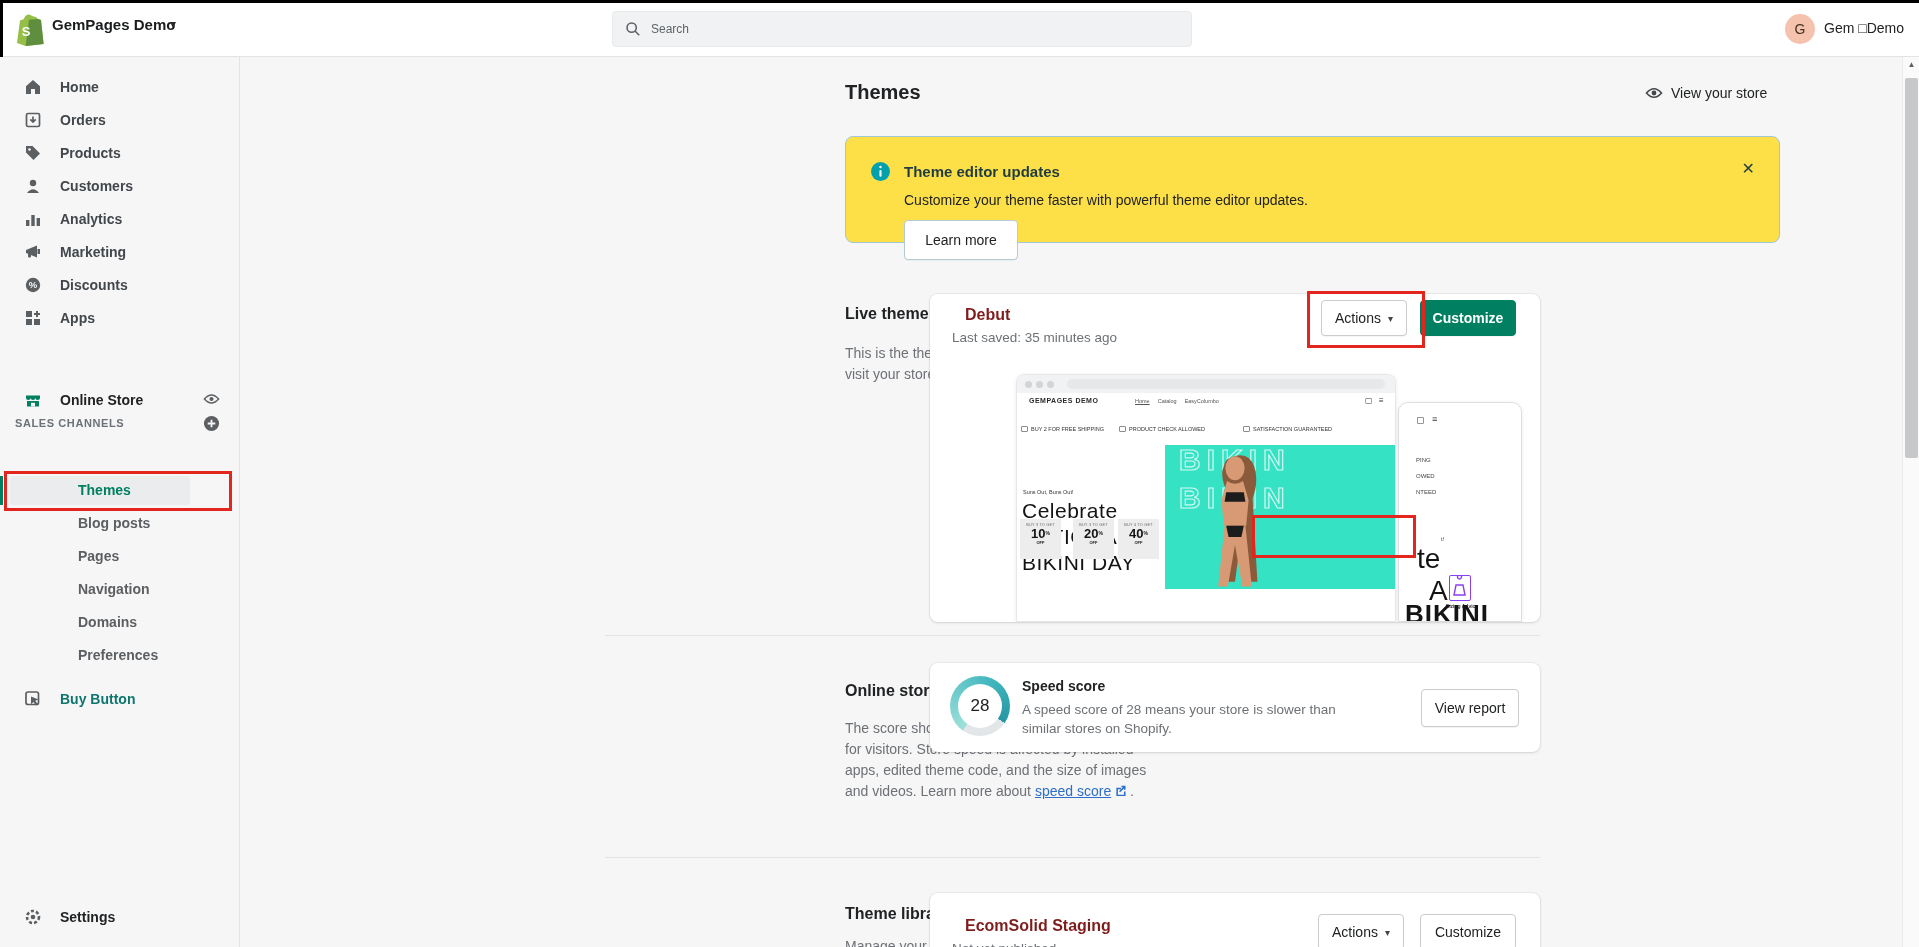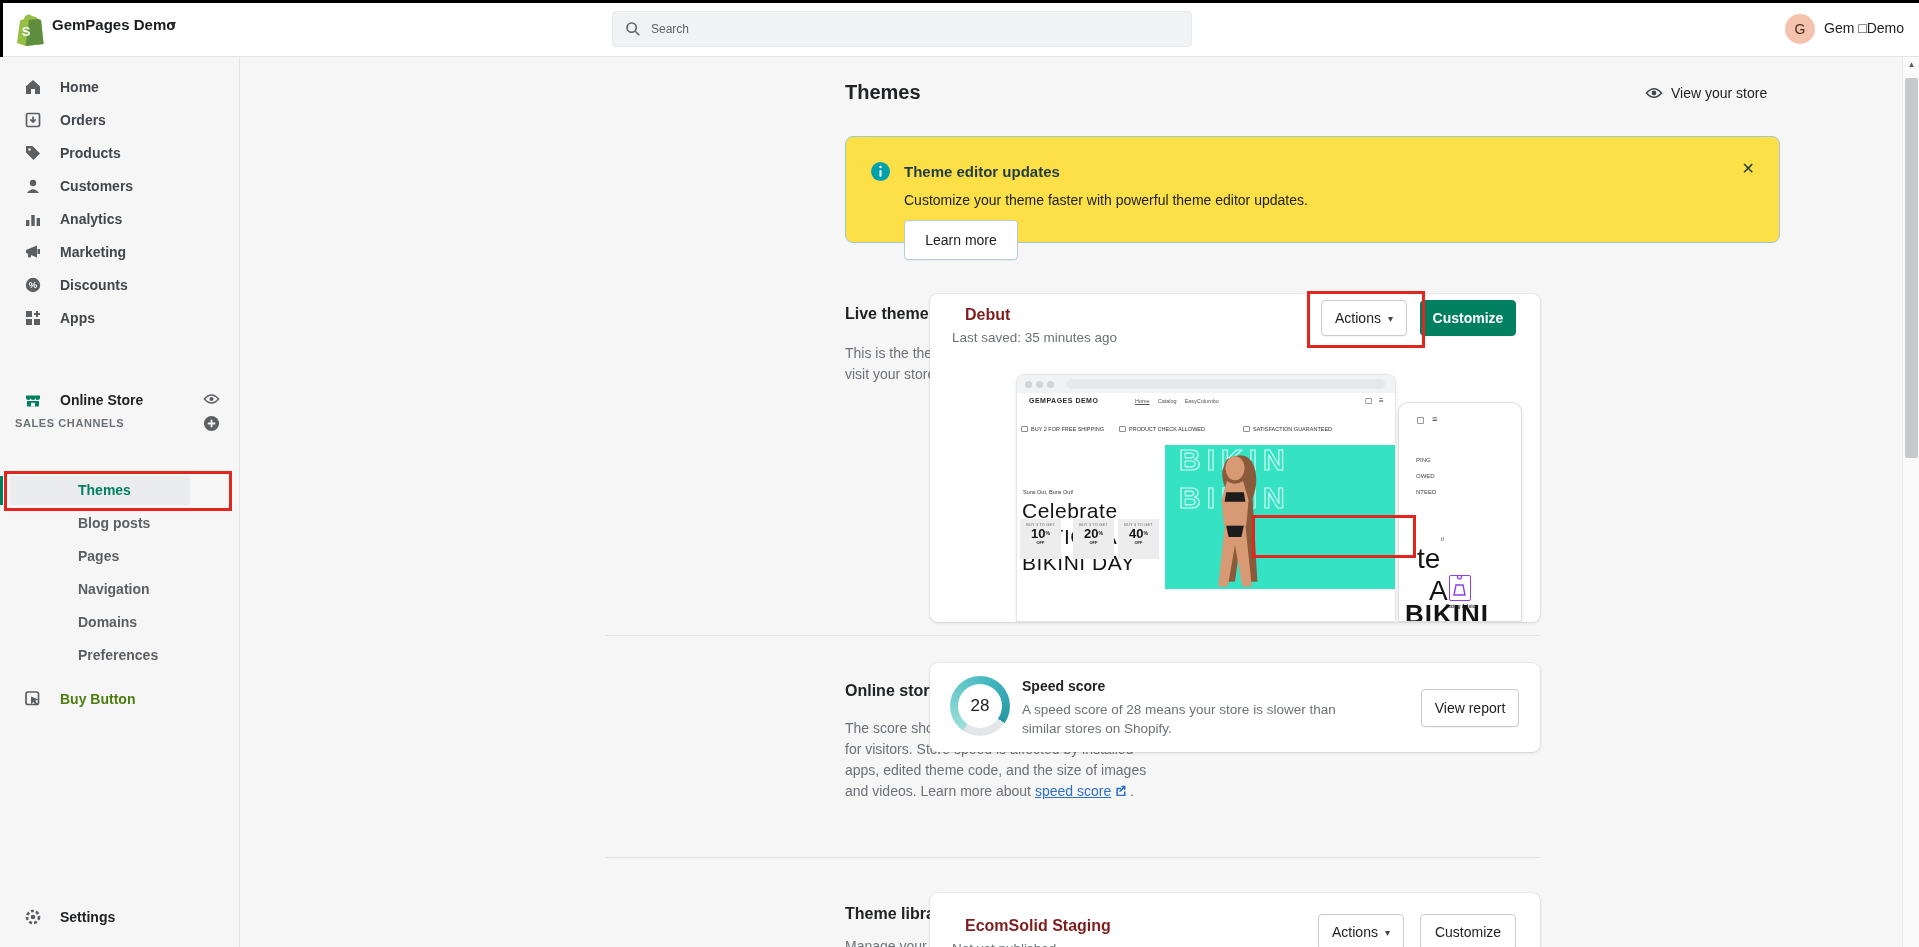--- a/index.html
+++ b/index.html
@@ -260,21 +260,21 @@
 
     <div class="nav-item" style="top:567px; height:0;"></div>
 
     <div class="nav-item" style="top:625px; height:34px;">
       <span class="nico">
         <svg width="18" height="18" viewBox="0 0 18 18">
             <rect x="2" y="2" width="12.5" height="12.5" rx="2" fill="none" stroke="#5c5f62" stroke-width="1.7"></rect>
             <path d="M7 6.5 l7.5 3 -3.2 1.2 2.4 3.6 -1.8 1.2 -2.4 -3.6 -2.5 2.4 z" fill="#5c5f62"></path>
           </svg>
       </span>
-      <span class="nlabel" style="color:#4d7c0f;">Buy Button</span>
+      <span class="nlabel" style="color:#0f766e;">Buy Button</span>
     </div>
 
     <div class="nav-item" style="top:843px; height:34px;">
       <span class="nico">
         <svg width="18" height="18" viewBox="0 0 18 18">
             <circle cx="9" cy="9" r="6" fill="none" stroke="#5c5f62" stroke-width="2.6" stroke-dasharray="3 2.1"></circle>
             <circle cx="9" cy="9" r="2.3" fill="#5c5f62"></circle>
           </svg>
       </span>
       <span class="nlabel" style="color:#202223;">Settings</span>

